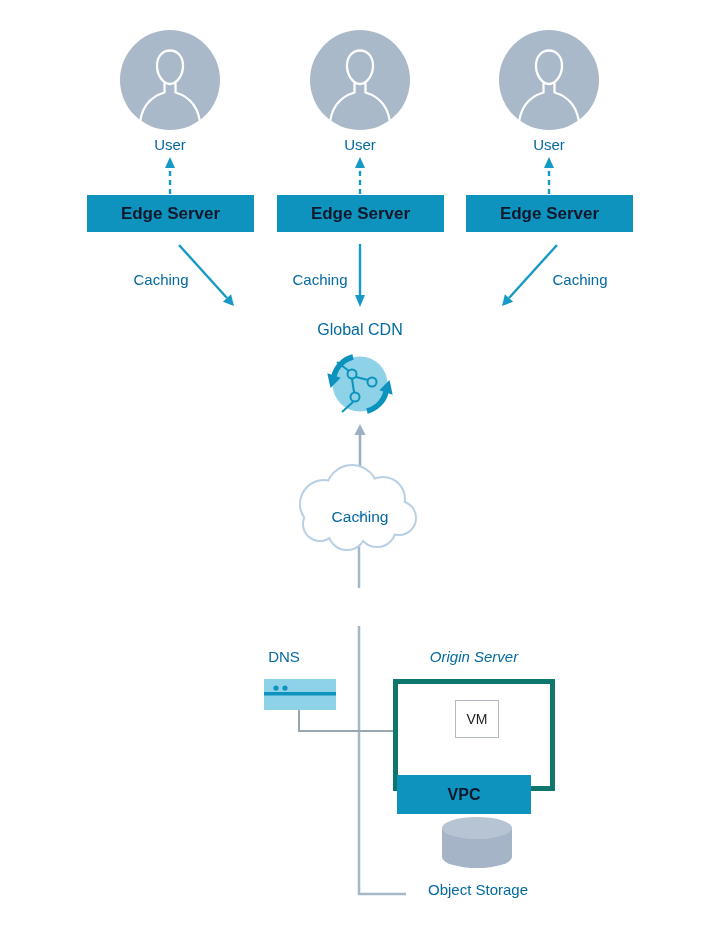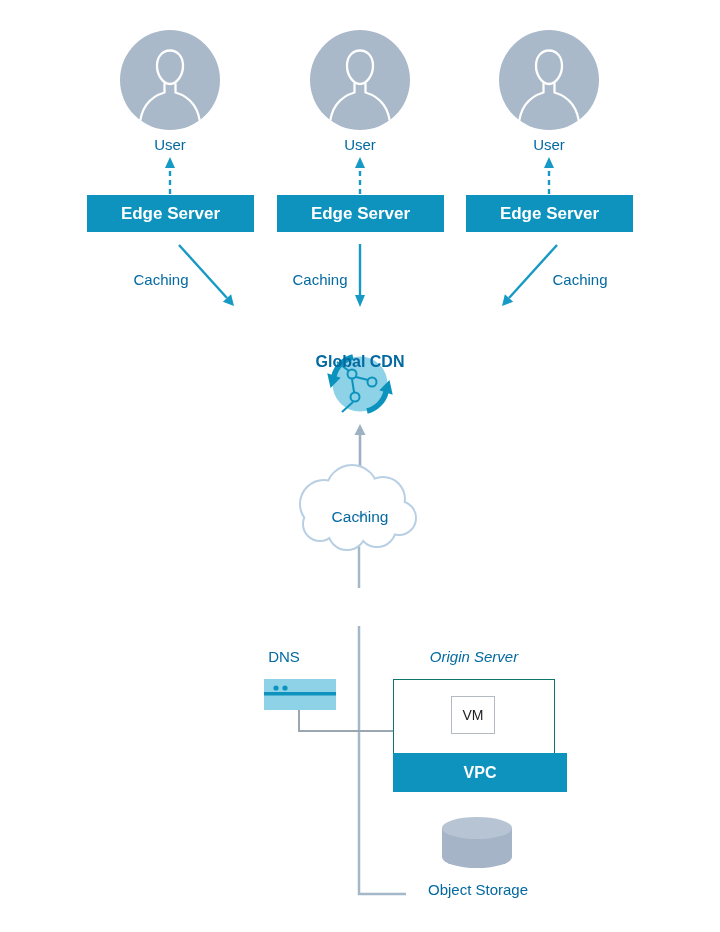--- a/index.html
+++ b/index.html
@@ -3,37 +3,37 @@
 <meta charset="utf-8">
 <style>
   html,body{margin:0;padding:0;background:#fff;}
   .canvas{
     position:relative;width:720px;height:932px;background:#ffffff;
     font-family:"Liberation Sans","DejaVu Sans",sans-serif;color:#222;
     overflow:hidden;
   }
   .layer{position:absolute;left:0;top:0;width:720px;height:932px;}
   .lbl{position:absolute;white-space:nowrap;transform:translateX(-50%);font-size:15px;color:#0369a1;}
-  .lbl.bold{font-weight:bold;margin-top:32px;}
+  .lbl.bold{font-weight:normal;}
   .edge-bar{
-    position:absolute;width:167px;height:37px;background:#0e93be;color:#ffffff;
+    position:absolute;width:167px;height:37px;background:#0e93be;color:#0f172a;
     font-weight:bold;font-size:17px;text-align:center;line-height:37px;
   }
   .origin-box{
     position:absolute;left:393px;top:679px;width:162px;height:112px;
-    background:#fff;border:1px solid #0f766e;box-sizing:border-box;padding-left:35px;
+    background:#fff;border:5px solid #0f766e;box-sizing:border-box;padding-left:35px;
   }
   .vm-box{
     position:absolute;left:57px;top:16px;width:44px;height:38px;
     background:#fff;border:1px solid #b3bac1;box-sizing:border-box;
     font-size:14px;text-align:center;line-height:36px;color:#222;
   }
   .vpc-bar{
-    position:absolute;left:-1px;top:73px;width:174px;height:39px;background:#0e93be;
-    color:#ffffff;font-weight:bold;font-size:16px;text-align:center;line-height:39px;
+    position:absolute;left:-1px;top:91px;width:134px;height:39px;background:#0e93be;
+    color:#0f172a;font-weight:bold;font-size:16px;text-align:center;line-height:39px;
   }
   .title-scp{font-size:19px;}
 </style>
 </head>
 <body>
 
 <div class="canvas">
 
   <svg class="layer" viewBox="0 0 720 932" xmlns="http://www.w3.org/2000/svg">
     <defs>

